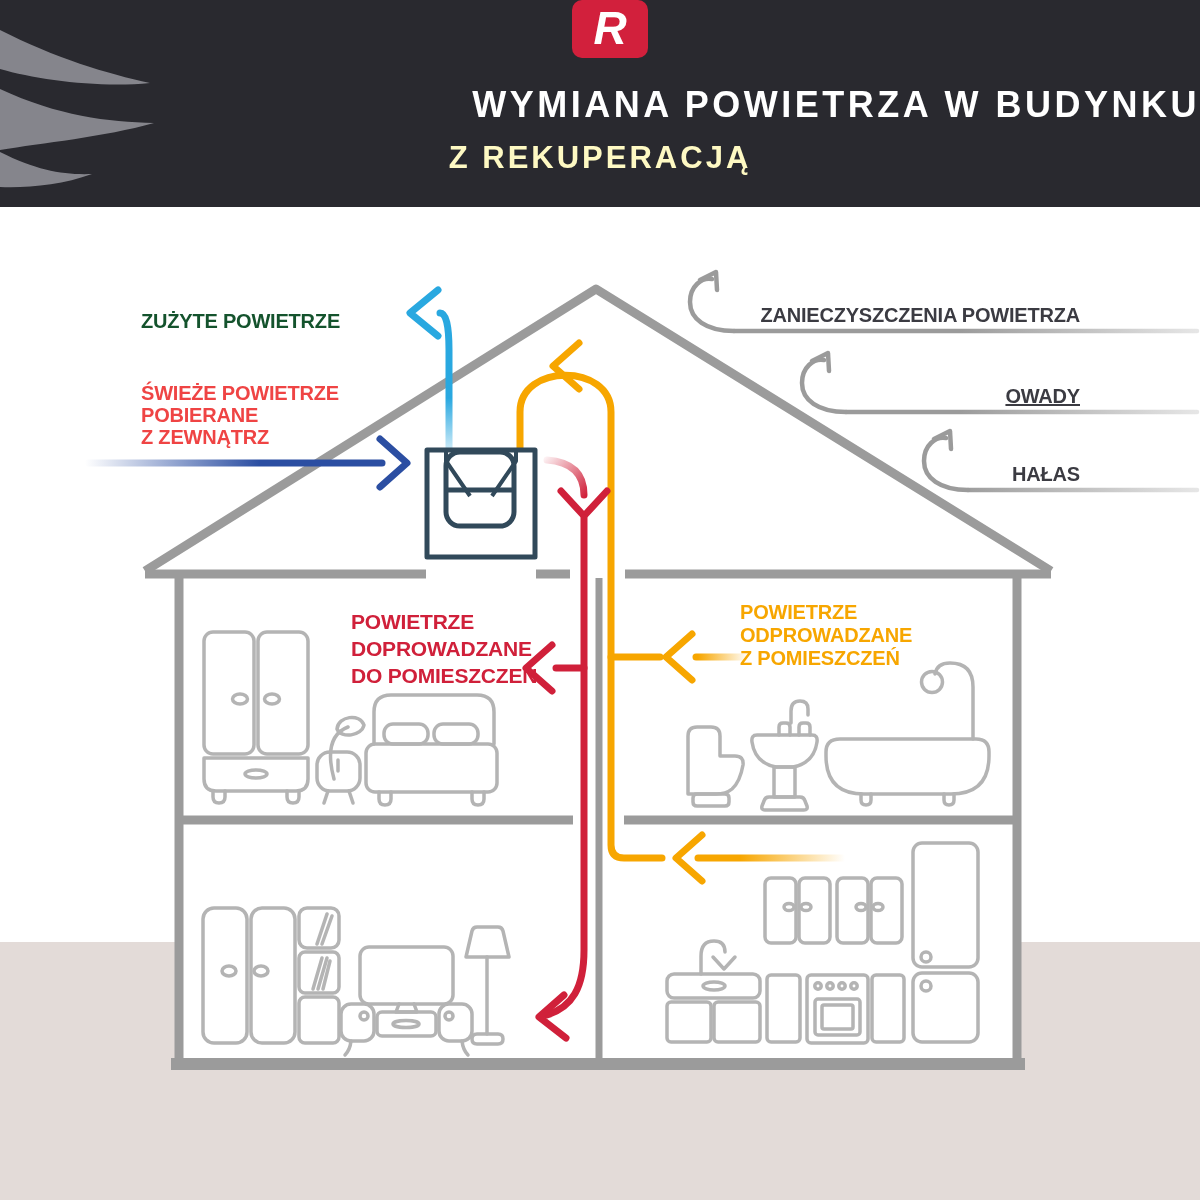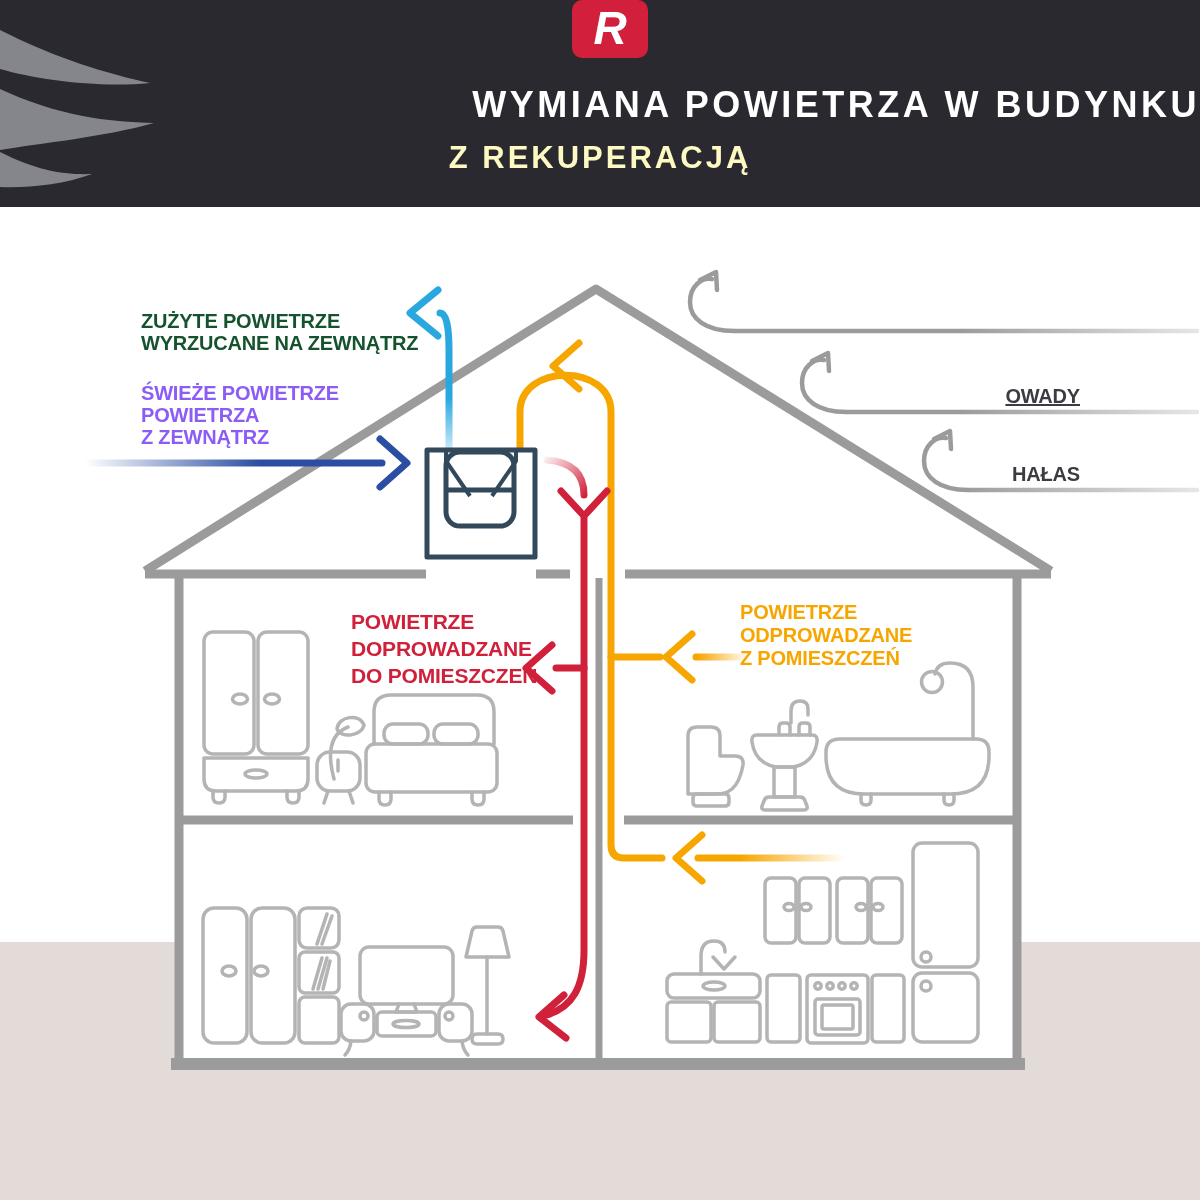--- a/index.html
+++ b/index.html
@@ -17,21 +17,21 @@
   .title2{position:absolute;left:0;right:0;top:140px;text-align:center;color:#fef9c3;
           font-size:31px;font-weight:bold;letter-spacing:3px;}
   
   .ground{position:absolute;left:0;top:942px;width:1200px;height:258px;background:#E3DBD8;}
   
   .scene{position:absolute;left:0;top:0;}
   
   .lbl{position:absolute;font-weight:bold;letter-spacing:-0.2px;white-space:nowrap;}
   .lbl div{white-space:nowrap;}
   .lbl-exhaust{left:141px;top:310px;font-size:20px;line-height:22px;color:#14532d;}
-  .lbl-fresh{left:141px;top:382px;font-size:20px;line-height:22px;color:#8b5cf6;}
+  .lbl-fresh{left:141px;top:382px;font-size:20px;line-height:22px;color:#ef4444;}
   .lbl-supply{left:351px;top:608px;font-size:21px;line-height:27px;color:#D0203A;}
   .lbl-extract{left:740px;top:601px;font-size:20px;line-height:23px;color:#F7A600;}
   .lbl-hazard{position:absolute;right:120px;text-align:right;font-weight:bold;font-size:20px;
               color:#3B3B42;letter-spacing:-0.2px;white-space:nowrap;}
   .hz0{top:304px;} .hz1{top:385px;text-decoration:underline;} .hz2{top:463px;}
 </style>
 </head>
 <body>
 
 <div class="stage">
@@ -280,34 +280,34 @@
     </svg>
     <div class="badge">
       <span>R</span>
     </div>
     <div class="title1">WYMIANA POWIETRZA W BUDYNKU</div>
     <div class="title2">Z REKUPERACJĄ</div>
   </div>
 
   <div class="lbl lbl-exhaust">
     <div>ZUŻYTE POWIETRZE</div>
-    <div>WYRZUCANE NA ZEWNĄTRZ</div>
   </div>
   <div class="lbl lbl-fresh">
     <div>ŚWIEŻE POWIETRZE</div>
-    <div>POWIETRZA</div>
+    <div>POBIERANE</div>
     <div>Z ZEWNĄTRZ</div>
   </div>
   <div class="lbl lbl-supply">
     <div>POWIETRZE</div>
     <div>DOPROWADZANE</div>
     <div>DO POMIESZCZEŃ</div>
   </div>
   <div class="lbl lbl-extract">
     <div>POWIETRZE</div>
     <div>ODPROWADZANE</div>
     <div>Z POMIESZCZEŃ</div>
   </div>
 
+  <div class="lbl-hazard hz0">ZANIECZYSZCZENIA POWIETRZA</div>
   <div class="lbl-hazard hz1">OWADY</div>
   <div class="lbl-hazard hz2">HAŁAS</div>
 
 </div>
 
 </body></html>

